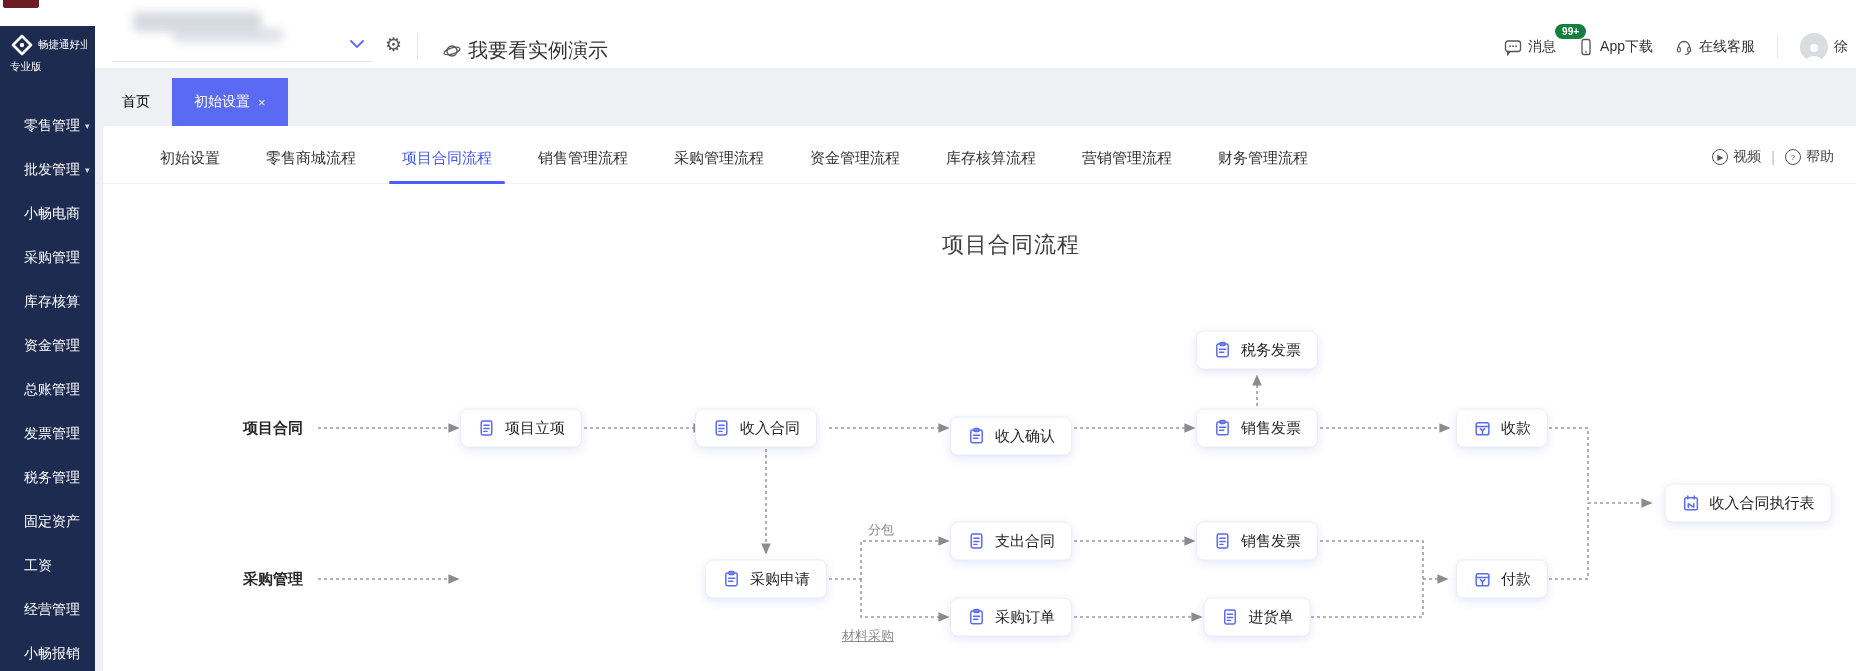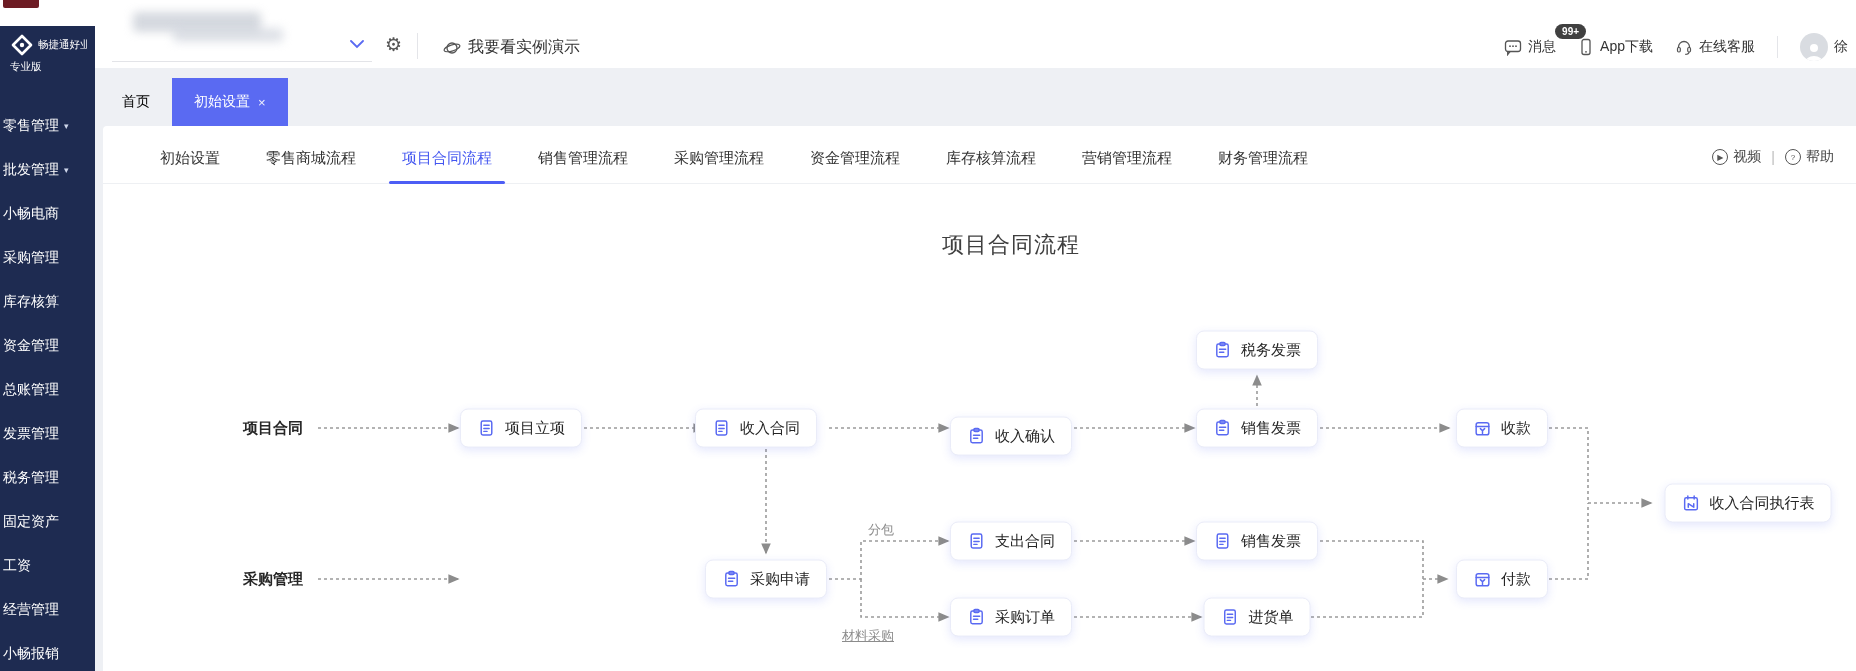--- a/index.html
+++ b/index.html
@@ -11,35 +11,35 @@
   .red-sliver { position:absolute; left:3px; top:0; width:36px; height:8px; background:#6d1c24; border-radius:0 0 2px 2px; }
 
   
   .sidebar { position:absolute; left:0; top:26px; width:95px; height:645px; background:#1e2b51; z-index:5; }
   .logo-block { padding:7px 8px 4px 10px; color:#fff; }
   .logo-row { display:flex; align-items:center; gap:4px; }
   .logo-mark { width:24px; height:24px; flex:0 0 auto; }
   .logo-name { font-size:10.5px; white-space:nowrap; overflow:hidden; letter-spacing:0; }
   .logo-edition { font-size:10.5px; margin-top:3px; }
   .sb-menu { padding-top:26px; }
-  .sb-item { height:44px; display:flex; align-items:center; padding-left:3px; color:#fff; font-size:14px; cursor:pointer; white-space:nowrap; }
+  .sb-item { height:44px; display:flex; align-items:center; padding-left:24px; color:#fff; font-size:14px; cursor:pointer; white-space:nowrap; }
   .sb-item .caret { font-size:9px; margin-left:5px; color:#cfd6ea; }
 
   
   .header { position:absolute; left:95px; top:0; right:0; height:68px; background:#fff; z-index:4; }
   .selector-underline { position:absolute; left:17px; top:61px; width:260px; border-bottom:1px solid #e3e4e8; }
   .blur1 { position:absolute; left:38px; top:12px; width:128px; height:20px; background:#b9bfca; opacity:.6; border-radius:4px; filter:blur(5px); }
   .blur2 { position:absolute; left:78px; top:28px; width:110px; height:14px; background:#c9ced8; opacity:.6; border-radius:4px; filter:blur(5px); }
   .hdr-chevron { position:absolute; left:255px; top:40px; }
   .hdr-gear { position:absolute; left:290px; top:33px; font-size:19px; color:#555; cursor:pointer; }
   .hdr-div1 { position:absolute; left:322px; top:33px; height:26px; border-left:1px solid #e4e5e9; }
-  .demo-link { position:absolute; left:348px; top:37px; display:flex; align-items:center; gap:7px; font-size:16px; color:#333; cursor:pointer; }
+  .demo-link { position:absolute; left:348px; top:37px; display:flex; align-items:center; gap:7px; font-size:20px; color:#333; cursor:pointer; }
   .hdr-right { position:absolute; right:8px; top:33px; display:flex; align-items:center; gap:22px; font-size:14px; color:#333; }
   .hdr-item { display:flex; align-items:center; gap:6px; cursor:pointer; position:relative; }
-  .badge { position:absolute; right:-30px; top:-14px; background:#404040; color:#fff; font-size:10px; font-weight:bold; padding:2px 7px; border-radius:9px; }
+  .badge { position:absolute; right:-30px; top:-14px; background:#15803d; color:#fff; font-size:10px; font-weight:bold; padding:2px 7px; border-radius:9px; }
   .hdr-div2 { height:22px; border-left:1px solid #e4e5e9; }
   .avatar { width:28px; height:28px; border-radius:50%; background:#d9dce1; display:flex; align-items:flex-end; justify-content:center; overflow:hidden; }
   .uname { width:14px; overflow:visible; white-space:nowrap; }
 
   
   .tabstrip { position:absolute; left:95px; top:68px; right:0; height:58px; background:#eef0f4; display:flex; align-items:flex-end; padding-left:5px; z-index:3; }
   .wtab { height:48px; display:flex; align-items:center; padding:0 22px; font-size:14px; color:#000000; cursor:pointer; gap:8px; }
   .wtab.active { background:#5a6af2; color:#fff; }
   .wtab .wclose { font-size:13px; opacity:.9; cursor:pointer; }
 

